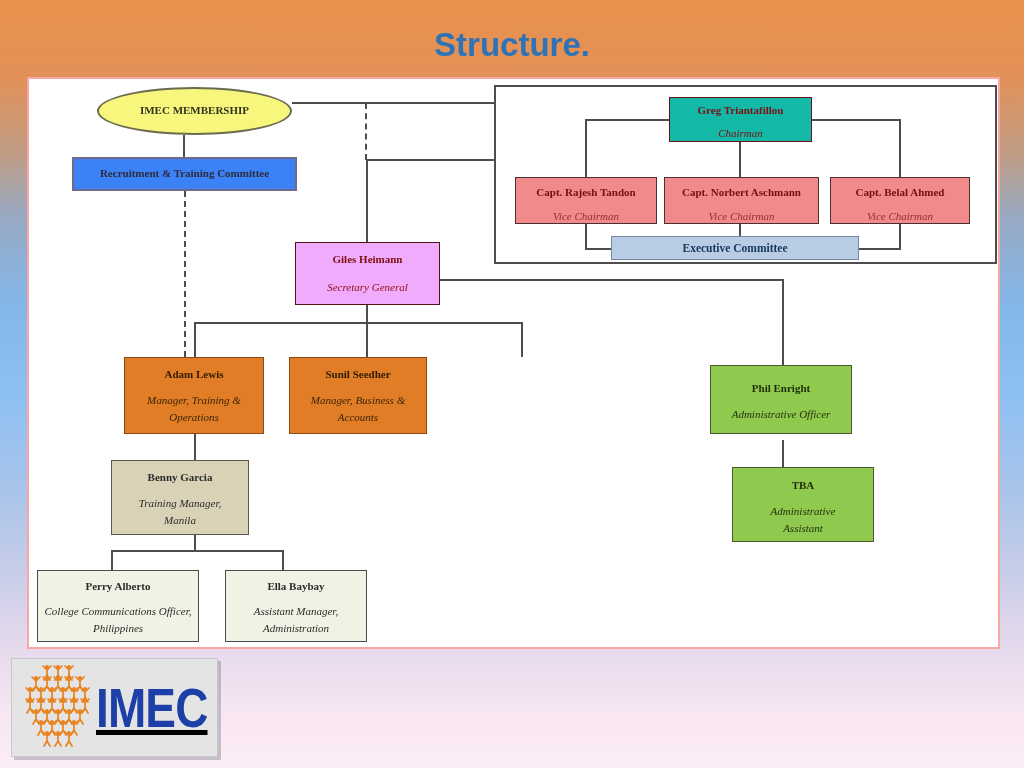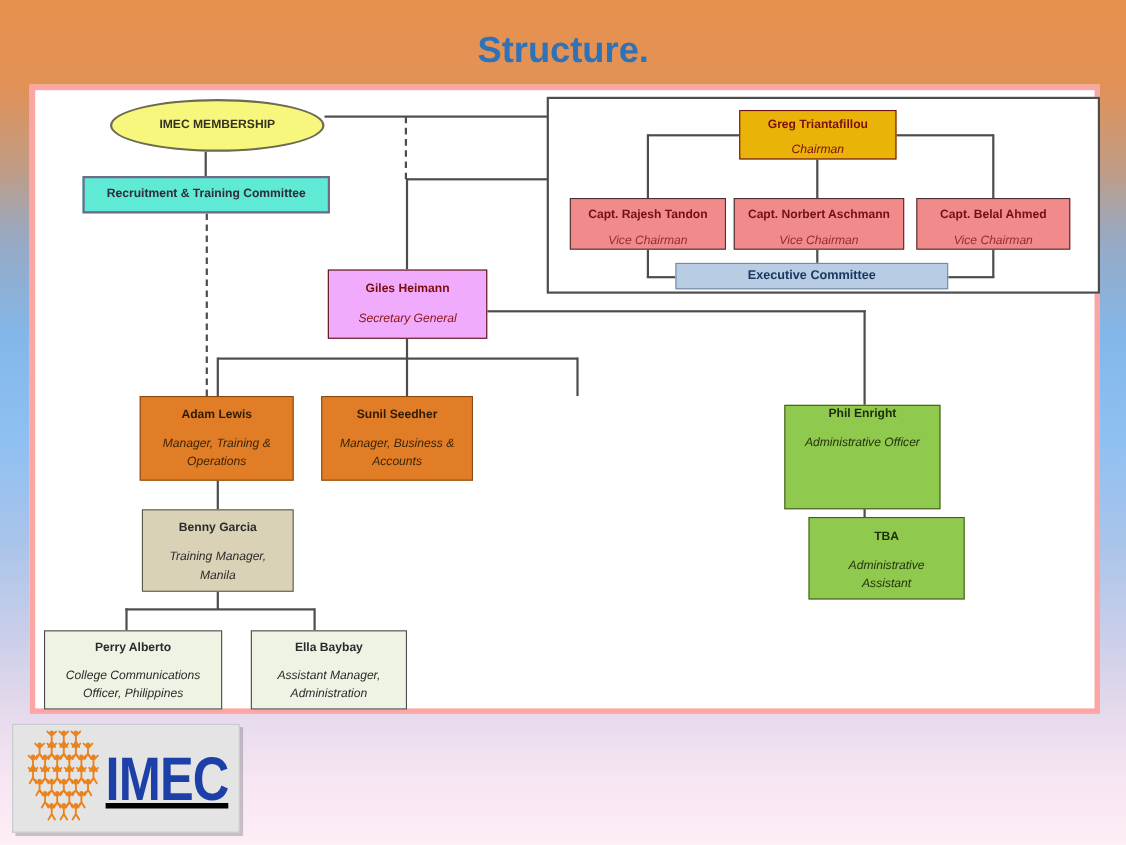--- a/index.html
+++ b/index.html
@@ -11,21 +11,21 @@
       #e8914d 0%, #e29157 10%, #c09c85 20%, #98a9c2 28%,
       #83b7ea 40%, #8fc0f2 52%, #a9c4ea 64%, #c6cde9 74%,
       #e5d9ec 84%, #f8e7f3 93%, #fdedf6 100%);
   }
   .slide-title {
     position:absolute; top:26px; left:0; width:100%;
     text-align:center; font-size:33px; font-weight:bold; color:#2e73b8;
   }
   .panel {
     position:absolute; left:27px; top:77px; width:973px; height:572px;
-    background:#ffffff; border:5px solid #fca5a5; z-index:0;
+    background:#ffffff; border:2px solid #fca5a5; z-index:0;font-family:Liberation Serif, serif;
   }
   .group-box {
     position:absolute; left:465px; top:6px; width:503px; height:179px;
     border:2px solid #4d4d4d; background:#ffffff; z-index:1;
   }
   .vline { position:absolute; width:2px; background:#4d4d4d; z-index:2; }
   .hline { position:absolute; height:2px; background:#4d4d4d; z-index:2; }
   .vline.dashed { width:0; background:none; border-left:2px dashed #4d4d4d; }
   .node {
     position:absolute; z-index:3; display:flex; flex-direction:column;
@@ -33,26 +33,26 @@
   }
   .node .name { font-weight:bold; }
   .node .role { font-style:italic; line-height:1.55; }
   .ellipse {
     left:68px; top:8px; width:195px; height:48px; border-radius:50%;
     background:#f7f77d; border:2px solid #6b6b50; justify-content:center;
     color:#33331f;
   }
   .committee {
     left:43px; top:78px; width:225px; height:34px;
-    background:#5eead4; border:2px solid #6f6a89; justify-content:center;
+    background:#3b82f6; border:2px solid #6f6a89; justify-content:center;
     color:#2f2b3a;
   }
   .chairman {
     left:640px; top:18px; width:143px; height:45px; padding-top:5px;
-    background:#eab308; border:1.5px solid #6f1012; color:#7b0f12;
+    background:#14b8a6; border:1.5px solid #6f1012; color:#7b0f12;
   }
   .chairman .role { margin-top:7px; }
   .vice { top:98px; height:47px; padding-top:7px;
     background:#f18a8a; border:1.5px solid #4a3030; color:#701114; }
   .vice .role { margin-top:8px; color:#9c2a2c; }
   .vice1 { left:486px; width:142px; }
   .vice2 { left:635px; width:155px; }
   .vice3 { left:801px; width:140px; }
   .exec {
     left:582px; top:157px; width:248px; height:24px;
@@ -65,26 +65,26 @@
     background:#f0abfc; border:1.5px solid #551010; color:#7d0d0d;
   }
   .giles .role { margin-top:12px; color:#8c1111; }
   .manager { top:278px; height:77px; padding-top:9px;
     background:#e07d26; border:1.5px solid #8a4a12; color:#2f1c02; }
   .manager .role { margin-top:10px; color:#3c2506; }
   .mgr1 { left:95px;  width:140px; }
   .mgr2 { left:260px; width:138px; }
   .mgr3 { left:423px; width:140px; }
   .green { background:#8fc94d; border:1.5px solid #4a5a2a; color:#1e2d0a; }
-  .phil { left:681px; top:286px; width:142px; height:95px; padding-top:0; }
+  .phil { left:681px; top:286px; width:142px; height:69px; padding-top:15px; }
   .phil .role { margin-top:10px; color:#253311; }
   .tba  { left:703px; top:388px; width:142px; height:75px; padding-top:10px; padding-left:22px; padding-right:22px; }
   .tba .role { margin-top:10px; color:#253311; }
   .benny {
-    left:97px; top:381px; width:138px; height:75px; padding:9px 14px 0;
+    left:82px; top:381px; width:138px; height:75px; padding:9px 14px 0;
     background:#d9d2b7; border:1.5px solid #5a5a4a; color:#2b2b2b;
   }
   .benny .role { margin-top:10px; }
   .lightgreen { background:#eef3e3; border:1.5px solid #4a4a4a; color:#2b2b2b; }
   .perry { left:8px;  top:491px; width:162px; height:72px; padding-top:8px; }
   .perry .role { margin-top:9px; }
   .ella  { left:196px; top:491px; width:142px; height:72px; padding-top:8px; padding-left:10px; padding-right:10px; }
   .ella .role { margin-top:9px; }
   .logo {
     position:absolute; left:11px; top:658px; width:207px; height:99px;

